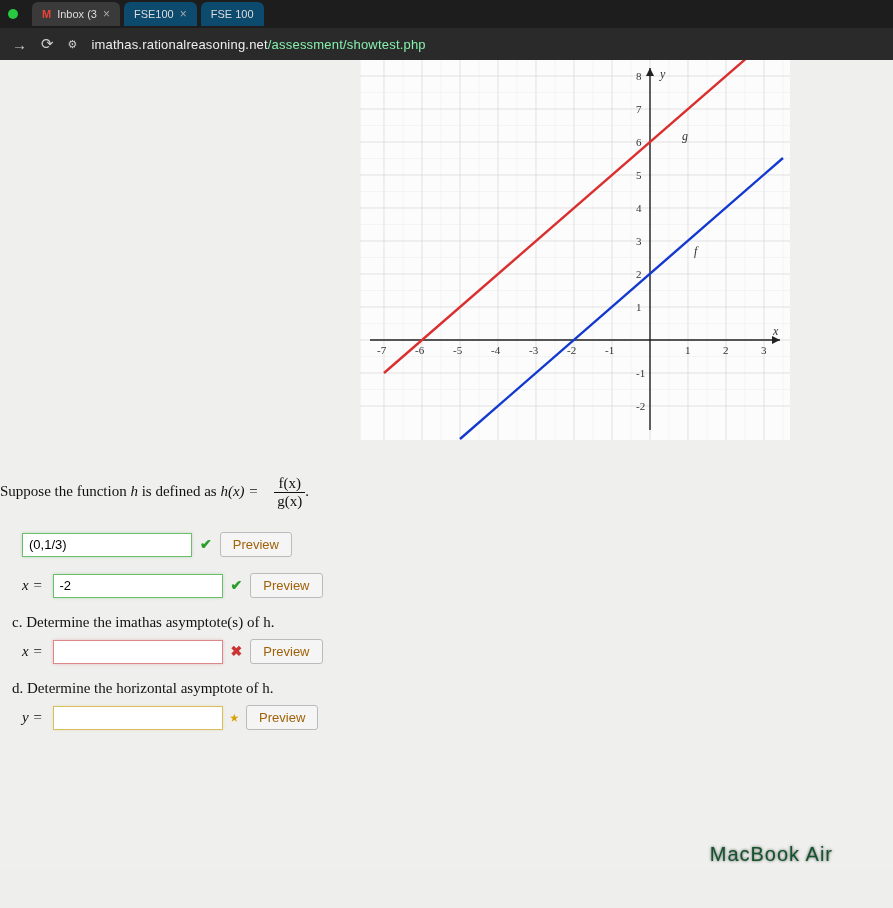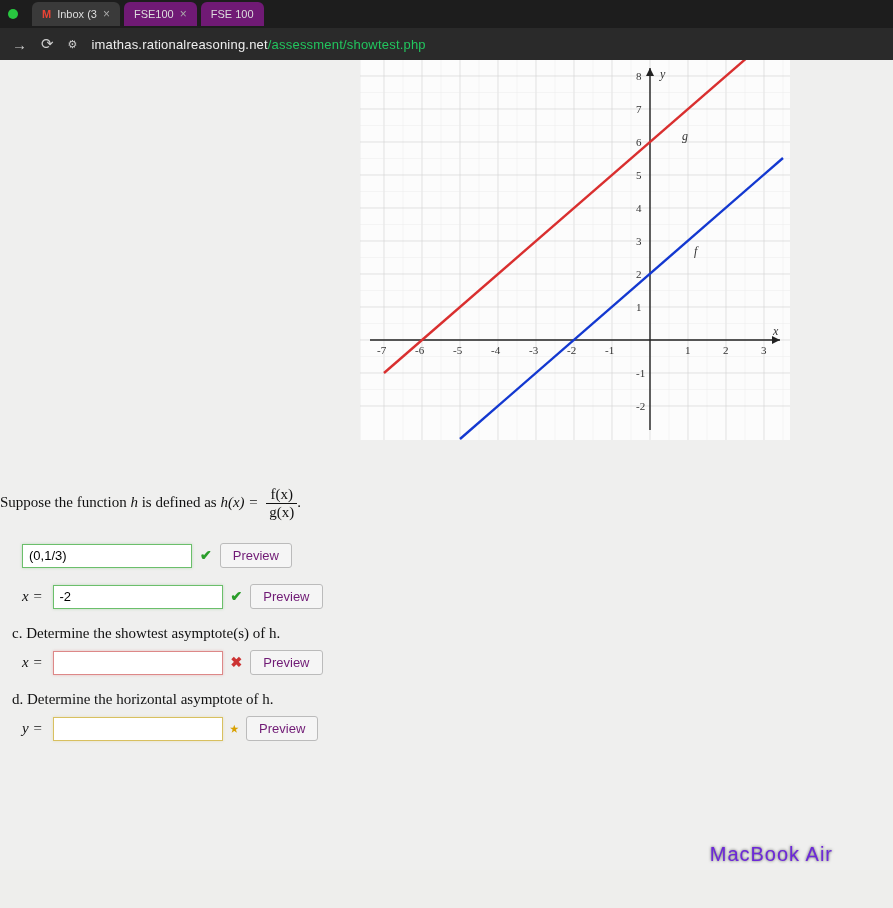--- a/index.html
+++ b/index.html
@@ -26,63 +26,63 @@
     height: 28px;
     background: #1d1d1d;
   }
   .traffic { display:flex; gap:6px; align-items:center; margin-right:10px;}
   .dot { width:10px; height:10px; border-radius:50%; }
   .dot.g { background:#28c840; }
   .tab {
     display: flex;
     align-items: center;
     gap: 6px;
-    background: #701a75;
+    background: #0c4a6e;
     border-radius: 6px 6px 0 0;
     padding: 4px 10px;
     font-size: 11px;
     color: #ddd;
     height: 24px;
   }
   .tab.active { background: #3a3a3a; }
   .tab .tclose { color:#aaa; font-size:12px; }
   .addr-row {
     display: flex;
     align-items: center;
     gap: 14px;
     padding: 4px 12px;
     height: 32px;
     background: #2a2a2a;
   }
   .nav-icon { color:#ccc; font-size:15px; }
   .url-text { color:#eee; font-size:13px; font-weight:500; letter-spacing:.2px;}
-  .url-text .dim { color:#22c55e; }
+  .url-text .dim { color:#86efac; }
   .page {
     background: #efefee;
     padding: 0;
     position: relative;
     height: 810px;
   }
   .chart-wrap {
     position: absolute;
     top: 0;
     left: 360px;
     width: 430px;
     height: 380px;
   }
   .question {
     position: absolute;
-    top: 426px;
+    top: 415px;
     left: 0;
     width: 560px;
     font-size: 15px;
     color: #111;
   }
   .stmt { margin-bottom: 22px; }
-  .stmt .frac { display:inline-block; vertical-align:middle; text-align:center; margin-left:4px;}
+  .stmt .frac { display:inline-block; vertical-align:middle; text-align:center; margin-left:12px;}
   .stmt .frac .num { display:block; border-bottom:1px solid #111; padding:0 3px;}
   .stmt .frac .den { display:block; padding:0 3px;}
   .part { margin: 12px 0 8px 12px; }
   .ans-row { margin: 8px 0 16px 22px; display:flex; align-items:center; gap:8px;}
   .lbl { font-style: italic; margin-right:2px;}
   input.ans {
     border: 1px solid #6bbf6b;
     background: #fff;
     height: 24px;
     padding: 8px 6px;
@@ -96,26 +96,26 @@
   .mark.ok { color:#2a9d2a; }
   .mark.no { color:#cc3333; }
   .mark.pn { color:#d8a000; }
   button.preview {
     background: #f5f5f5;
     border:1px solid #bbb;
     border-radius:3px;
     padding: 4px 12px;
     font-size: 13px;
     cursor:pointer;
-    color:#701a75;
+    color:#a16207;
   }
   .macbook {
     position:absolute;
     bottom:4px; right:60px;
-    color:#6d28d9; font-family:Arial;
+    color:#14532d; font-family:Arial;
     font-size:20px; letter-spacing:1px;
     text-shadow:0 0 3px #555;
   }
   svg text { font-family: Georgia, serif; fill:#333; }
 </style>
 </head>
 <body>
 
 <div class="browser-chrome">
   <div class="tab-row">
@@ -260,21 +260,21 @@
       <button class="preview">Preview</button>
     </div>
 
     <div class="ans-row">
       <span class="lbl">x = </span>
       <input class="ans" value="-2" style="">
       <span class="mark ok">✔</span>
       <button class="preview">Preview</button>
     </div>
 
-    <div class="part">c. Determine the showtest asymptote(s) of h.</div>
+    <div class="part">c. Determine the imathas asymptote(s) of h.</div>
     <div class="ans-row">
       <span class="lbl">x = </span>
       <input class="ans wrong" value="" style="">
       <span class="mark no">✖</span>
       <button class="preview">Preview</button>
     </div>
 
     <div class="part">d. Determine the horizontal asymptote of h.</div>
     <div class="ans-row">
       <span class="lbl">y = </span>

